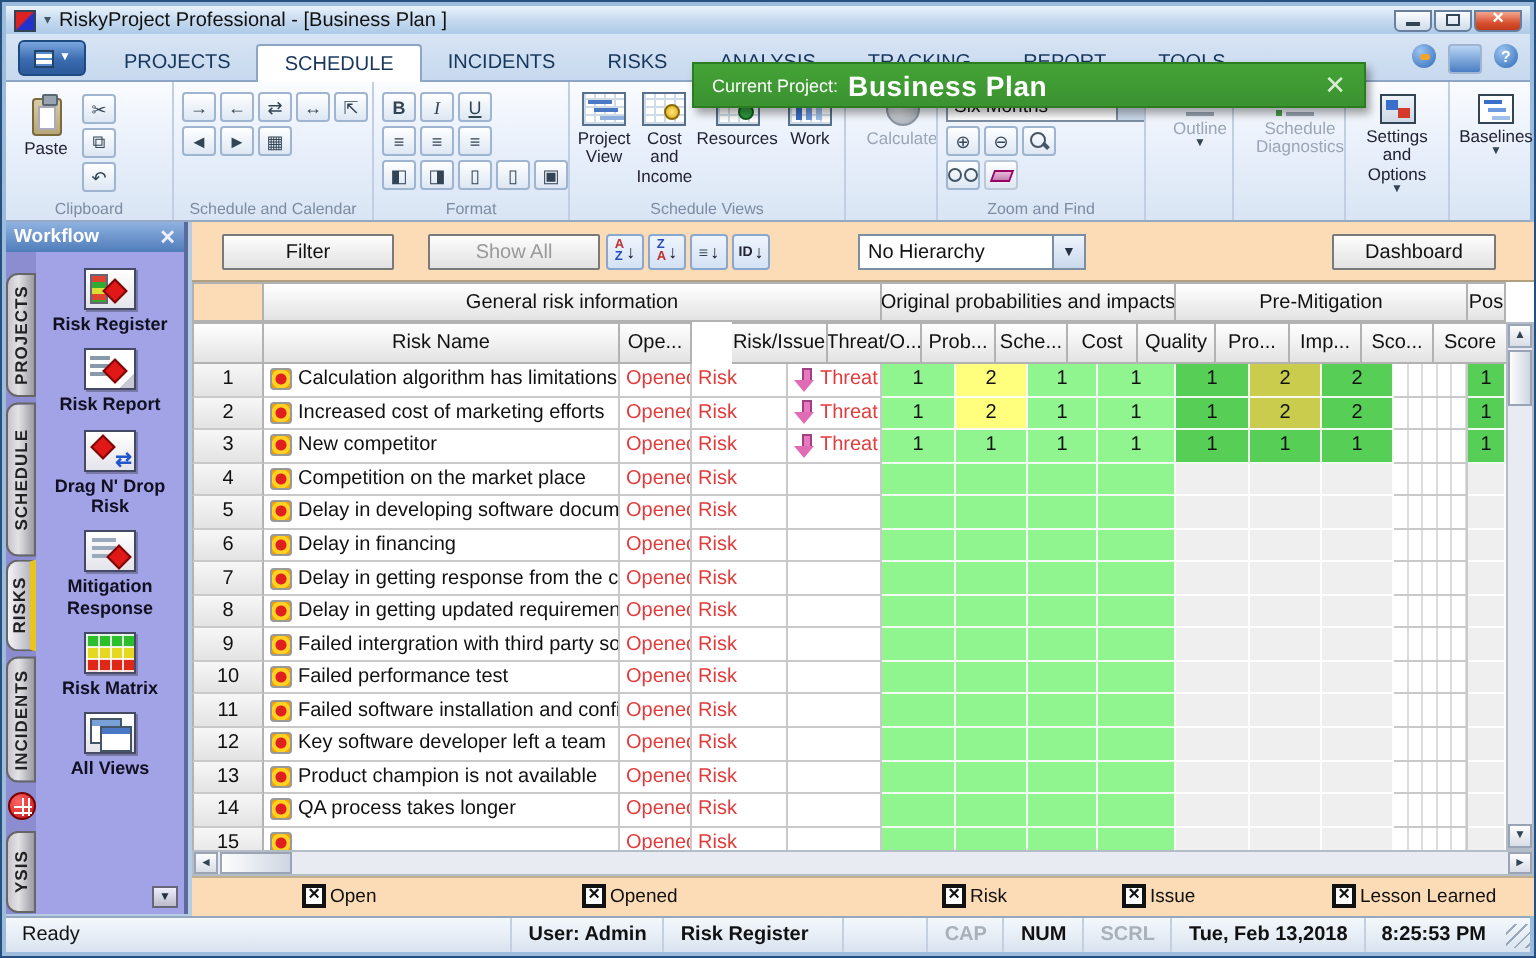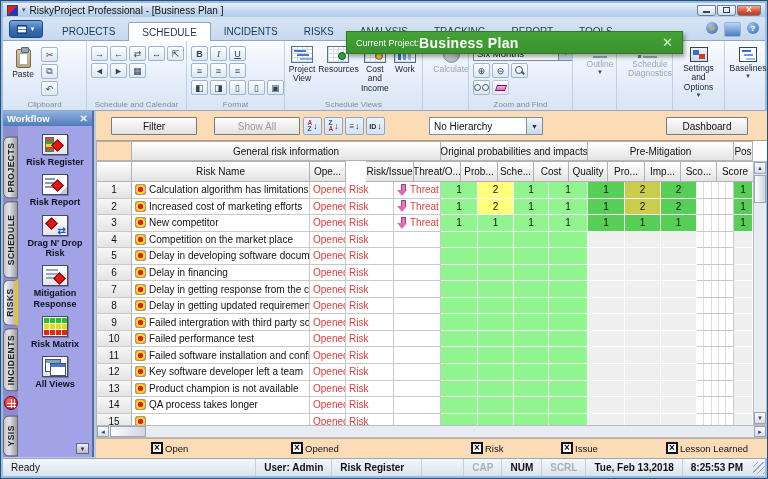--- a/index.html
+++ b/index.html
@@ -79,21 +79,21 @@
   .settings-icon { width:18px; height:15px; border:1px solid #345; background:linear-gradient(#eef2f8,#cdd8e6); position:relative; margin:1px auto 2px; }
   .settings-icon::before { content:""; position:absolute; left:2px; top:2px; width:6px; height:5px; background:#3a6ecb; }
   .settings-icon::after { content:""; position:absolute; right:2px; bottom:2px; width:6px; height:5px; background:#d43a2a; }
   .baseline-icon { width:18px; height:15px; border:1px solid #345; background:#fff; position:relative; margin:1px auto 2px; }
   .baseline-icon::before { content:""; position:absolute; left:2px; top:2px; width:9px; height:2px; background:#3a6ecb; box-shadow:2px 4px 0 #6c99e0, 4px 8px 0 #a0c0ec; }
   .caret-d { font-size:6px; color:#345; }
 
   
   .banner { position:absolute; left:345px; top:30px; width:337px; height:23px; z-index:40;
     background:linear-gradient(var(--banner_green),#3a9230); border:1px solid #2c7d22;
-    box-shadow:2px 3px 4px rgba(0,0,0,.35); display:flex; align-items:center; padding:0 9px; gap:0; color:#fff; }
+    box-shadow:2px 3px 4px rgba(0,0,0,.35); display:flex; align-items:center; padding:0 9px; gap:5px; color:#fff; }
   .banner .pfx { font-size:9px; }
   .banner .proj { font-size:14px; font-weight:bold; letter-spacing:.3px; }
   .banner .bx { margin-left:auto; font-size:13px; color:#d8eed4; cursor:default; }
 
   
   .sidebar { position:absolute; left:2px; top:110px; width:91px; height:346px; background:var(--sidebar_purple);
     border-right:2px solid #5a6a9a; display:flex; flex-direction:column; }
   .sb-header { height:15px; background:linear-gradient(#8fb2e0,#4f7cba); color:#fff; font-size:9.5px; font-weight:bold;
     display:flex; align-items:center; padding:0 4px; flex:none; }
   .sb-header .sx { margin-left:auto; font-size:10px; color:#eef; }
@@ -303,29 +303,29 @@
     <div class="rgroup" style="width:138px">
       <div style="display:flex;height:100%">
           <div class="rbig">
             <span class="chip">
               <span class="bars"></span>
             </span>
             <span>Project View</span>
           </div>
           <div class="rbig">
             <span class="chip">
+              <span class="coin"></span>
+            </span>
+            <span>Cost and Income</span>
+          </div>
+          <div class="rbig">
+            <span class="chip">
               <span class="person"></span>
             </span>
             <span>Resources</span>
-          </div>
-          <div class="rbig">
-            <span class="chip">
-              <span class="coin"></span>
-            </span>
-            <span>Cost and Income</span>
           </div>
           <div class="rbig">
             <span class="chip">
               <span class="vbars"></span>
             </span>
             <span>Work</span>
           </div>
         </div>
       <div class="rglabel">Schedule Views</div>
     </div>

